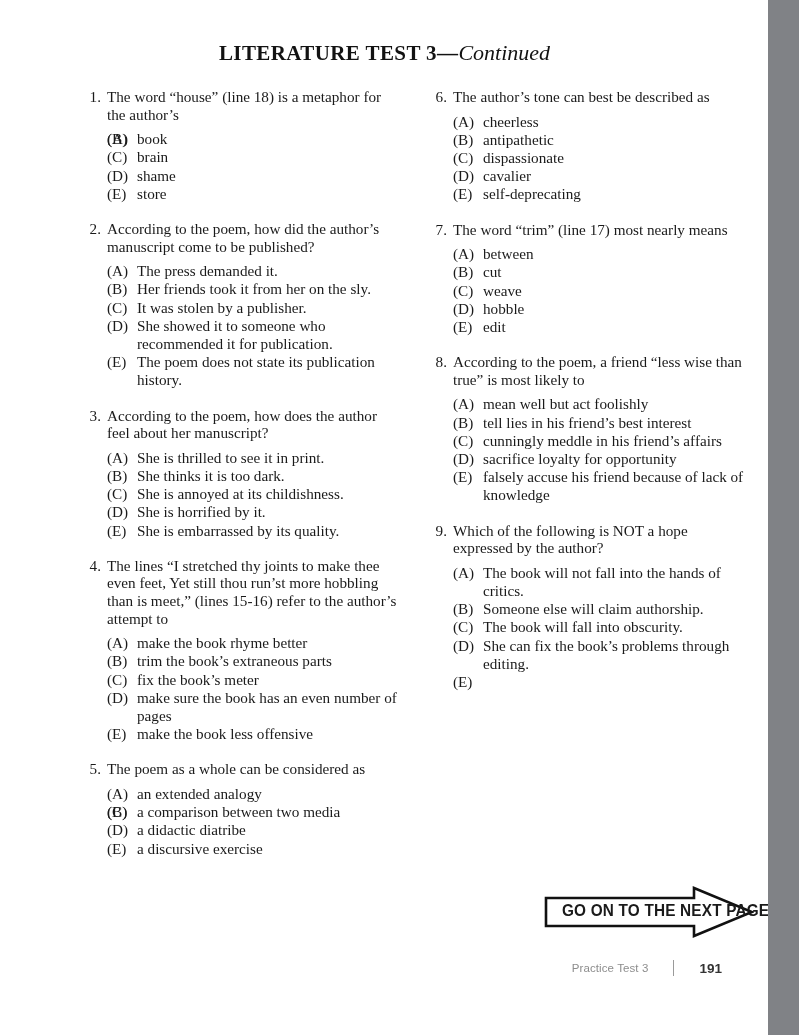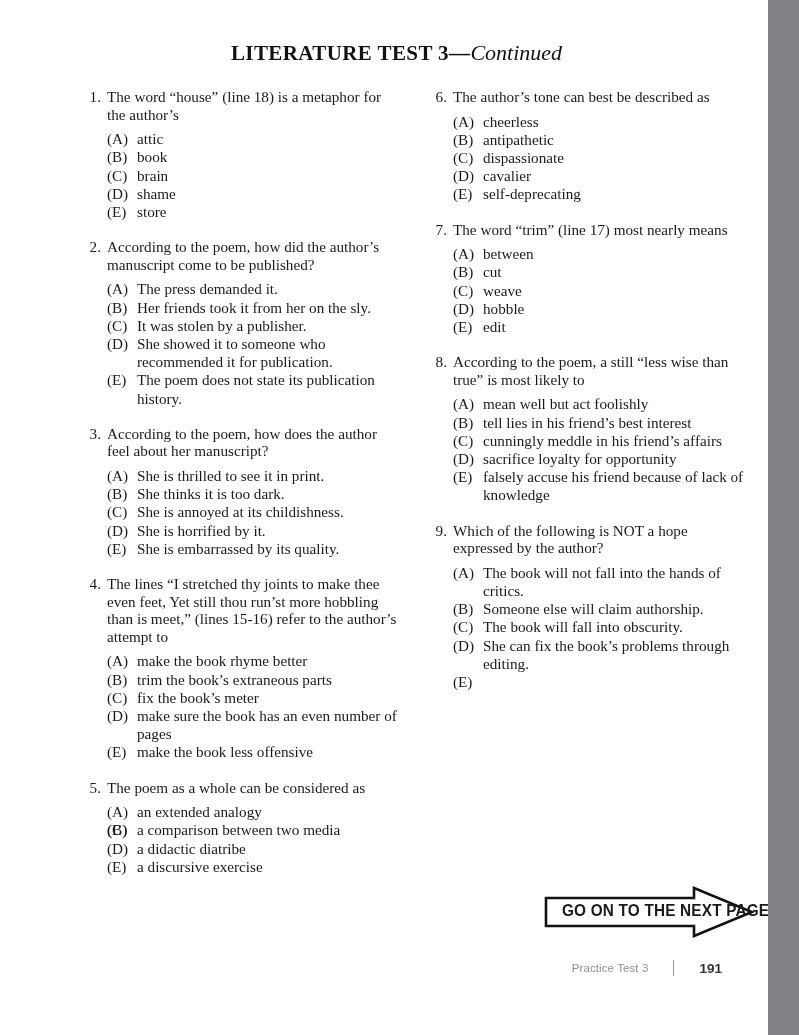--- a/index.html
+++ b/index.html
@@ -33,21 +33,20 @@
   }
 
   
   #header {
     position: absolute;
     left: 0;
     top: 40px;
     width: 769px;
     text-align: center;
     white-space: nowrap;
-    padding-left: 12px;
   }
   #header .hd-main {
     font-family: "Liberation Serif", serif;
     font-weight: bold;
     font-size: 21px;
     letter-spacing: 0.4px;
     color: #121212;
   }
   #header .hd-cont {
     font-family: "Liberation Serif", serif;
@@ -187,21 +186,20 @@
   <div id="columns">
     <div class="column" id="col-left">
         <div class="question">
           <div class="q-head">
             <span class="q-num">1.</span>
             <span class="q-text">The word “house” (line 18) is a metaphor for the author’s</span>
           </div>
           <div class="options">
             <div class="option">
               <span class="opt-letter">(A)</span>
-              <span class="opt-text">attic</span>
             </div>
             <div class="option">
               <span class="opt-letter">(B)</span>
               <span class="opt-text">book</span>
             </div>
             <div class="option">
               <span class="opt-letter">(C)</span>
               <span class="opt-text">brain</span>
             </div>
             <div class="option">
@@ -379,21 +377,21 @@
             </div>
             <div class="option">
               <span class="opt-letter">(E)</span>
               <span class="opt-text">edit</span>
             </div>
           </div>
         </div>
         <div class="question">
           <div class="q-head">
             <span class="q-num">8.</span>
-            <span class="q-text">According to the poem, a still “less wise than true” is most likely to</span>
+            <span class="q-text">According to the poem, a friend “less wise than true” is most likely to</span>
           </div>
           <div class="options">
             <div class="option">
               <span class="opt-letter">(A)</span>
               <span class="opt-text">mean well but act foolishly</span>
             </div>
             <div class="option">
               <span class="opt-letter">(B)</span>
               <span class="opt-text">tell lies in his friend’s best interest</span>
             </div>

